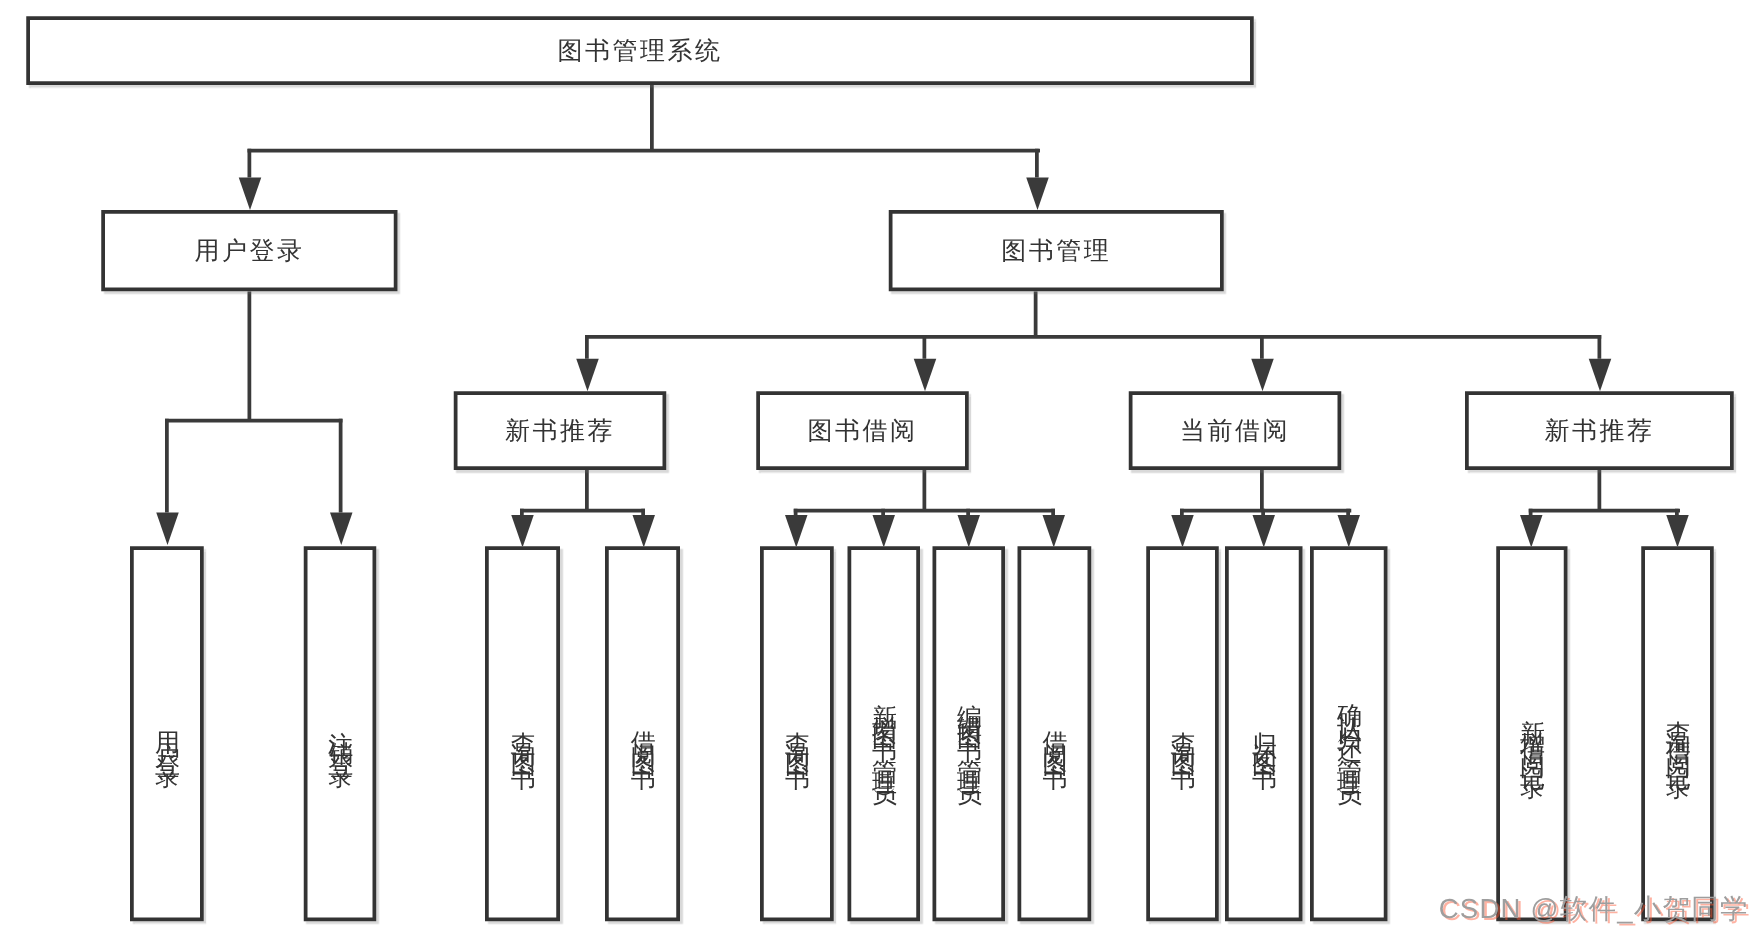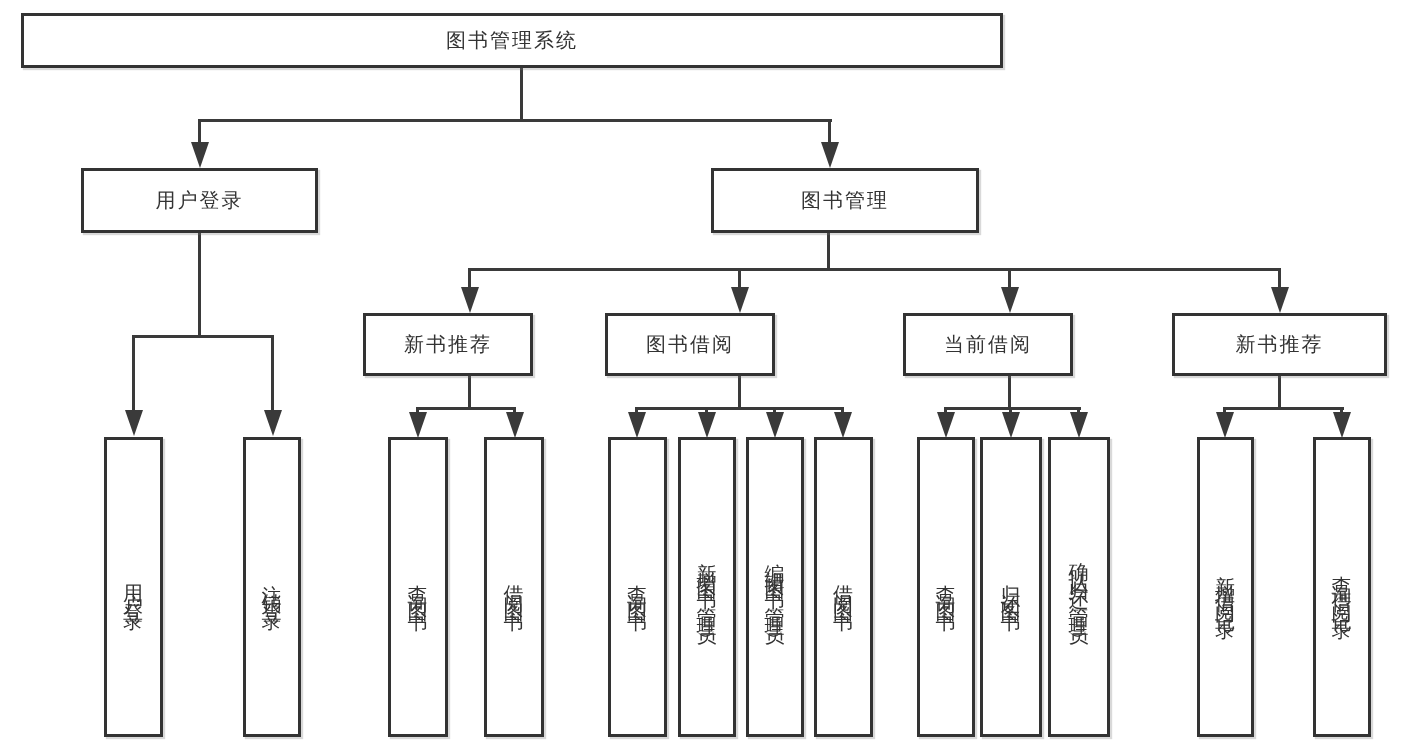--- a/index.html
+++ b/index.html
@@ -163,14 +163,15 @@
     <span class="vtext">确认归还（管理员）</span>
   </div>
 
   <div class="node leaf" style="left:1197px;width:57px">
     <span class="vtext">新增借阅记录</span>
   </div>
   <div class="node leaf" style="left:1313px;width:58px">
     <span class="vtext">查询借阅记录</span>
   </div>
 
+  <div class="watermark">CSDN @软件_小贺同学</div>
 
 </div>
 
 </body></html>

